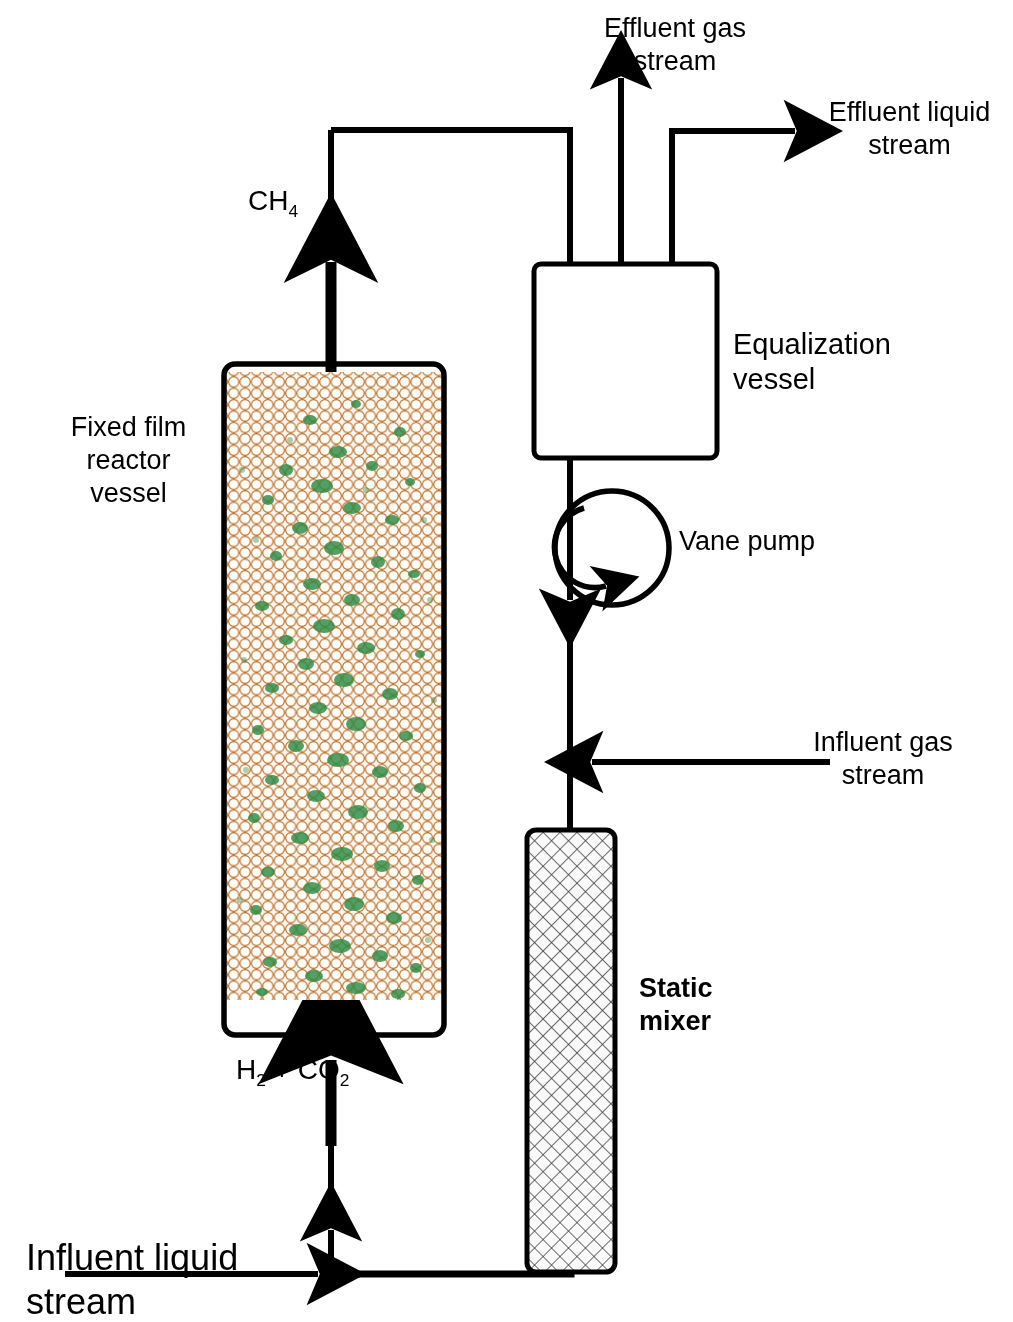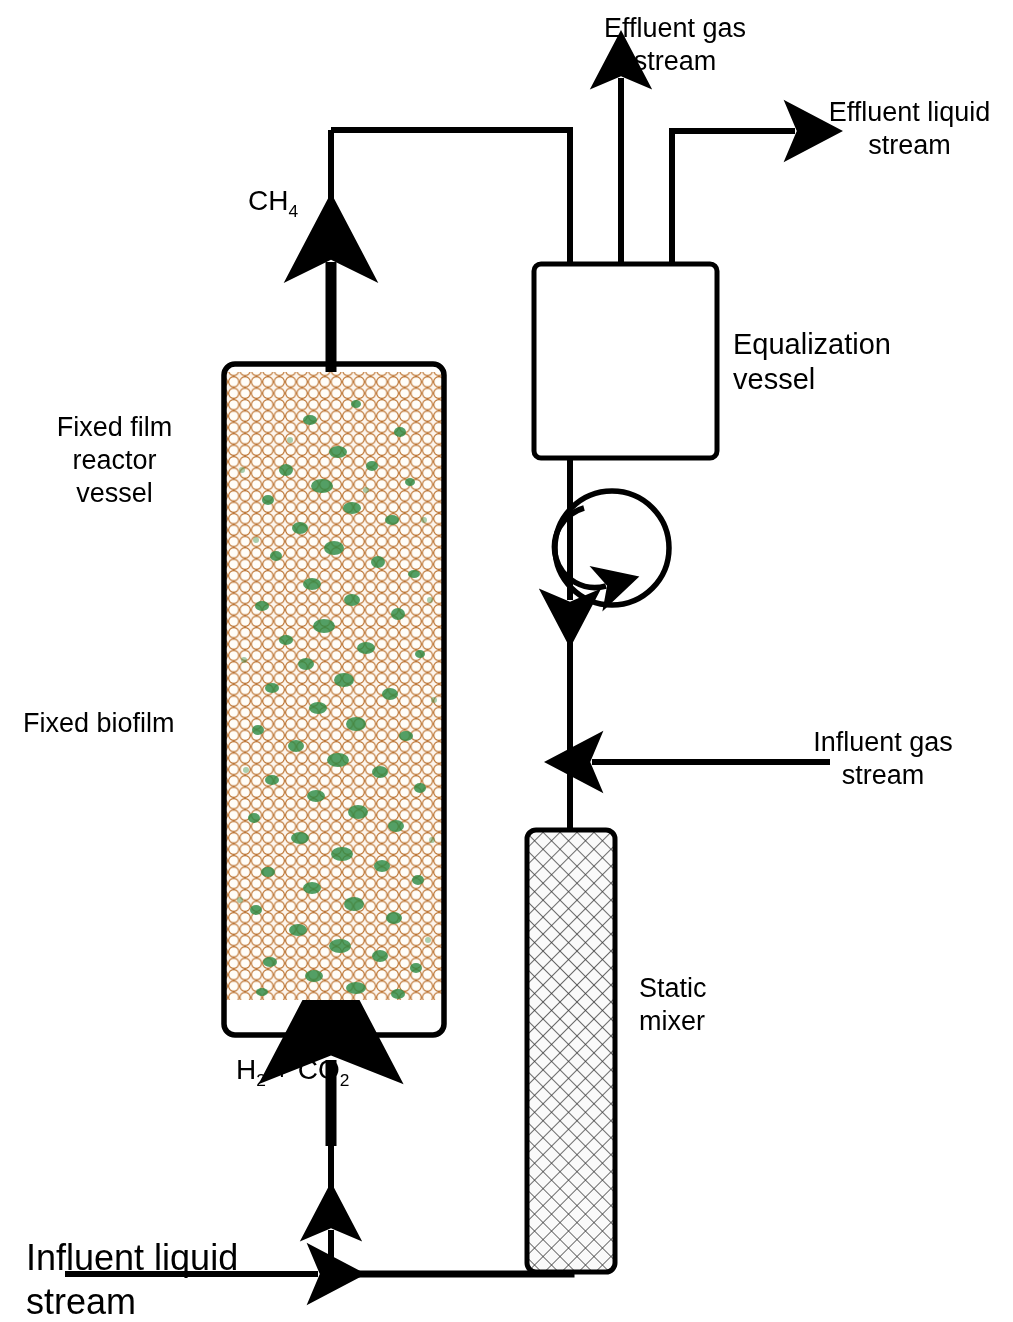--- a/index.html
+++ b/index.html
@@ -29,22 +29,22 @@
     color: #000000;
     font-family: "Liberation Sans", sans-serif;
     line-height: 1.22;
     white-space: pre-line;
   }
   .lbl-eff-gas     { left: 560px; top: 12px;   width: 230px; font-size: 27px; text-align: center; }
   .lbl-eff-liq     { left: 806px; top: 96px;   width: 207px; font-size: 27px; text-align: center; }
   .lbl-eq-vessel   { left: 733px; top: 327px;  width: 260px; font-size: 29px; text-align: left; }
   .lbl-vane        { left: 679px; top: 525px;  width: 250px; font-size: 27px; text-align: left; }
   .lbl-infl-gas    { left: 768px; top: 726px;  width: 230px; font-size: 27px; text-align: center; }
-  .lbl-static      { left: 639px; top: 972px;  width: 200px; font-size: 27px; text-align: left; }
-  .lbl-reactor     { left: 22px;  top: 411px;  width: 185px; font-size: 27px; text-align: center; }
+  .lbl-static      { left: 639px; top: 972px;  width: 200px; font-size: 27px; text-align: left; font-weight: bold; }
+  .lbl-reactor     { left: 36px;  top: 411px;  width: 185px; font-size: 27px; text-align: center; }
   .lbl-biofilm     { left: 23px;  top: 707px;  width: 215px; font-size: 27px; text-align: left; }
   .lbl-ch4         { left: 248px; top: 184px;  font-size: 28px; text-align: left; }
   .lbl-h2co2       { left: 196px; top: 1053px; font-size: 28px; text-align: left; margin-left: 40px; }
   .sub { font-size: 0.62em; vertical-align: sub; }
 </style>
 </head>
 <body>
 
 <div id="stage">
 
@@ -217,28 +217,28 @@
     </g>
 
   </svg>
 
   <div class="lbl lbl-eff-gas">Effluent gas
 stream</div>
   <div class="lbl lbl-eff-liq">Effluent liquid
 stream</div>
   <div class="lbl lbl-eq-vessel">Equalization
 vessel</div>
+  <div class="lbl lbl-vane">Vane pump</div>
   <div class="lbl lbl-infl-gas">Influent gas
 stream</div>
   <div class="lbl lbl-static">Static
 mixer</div>
   <div class="lbl lbl-reactor">Fixed film
 reactor
 vessel</div>
-  <div class="lbl lbl-biofilm">Fixed biofilm</div>
 
   <div class="lbl" style="left:26px; top:1236px; width:225px; font-size:36px; text-align:left;">Influent liquid
 stream</div>
 
   <div class="lbl lbl-ch4"><span>CH</span><span class="sub">4</span></div>
 
   <div class="lbl lbl-h2co2"><span>H</span><span class="sub">2</span><span> + CO</span><span class="sub">2</span></div>
 
 </div>
 

